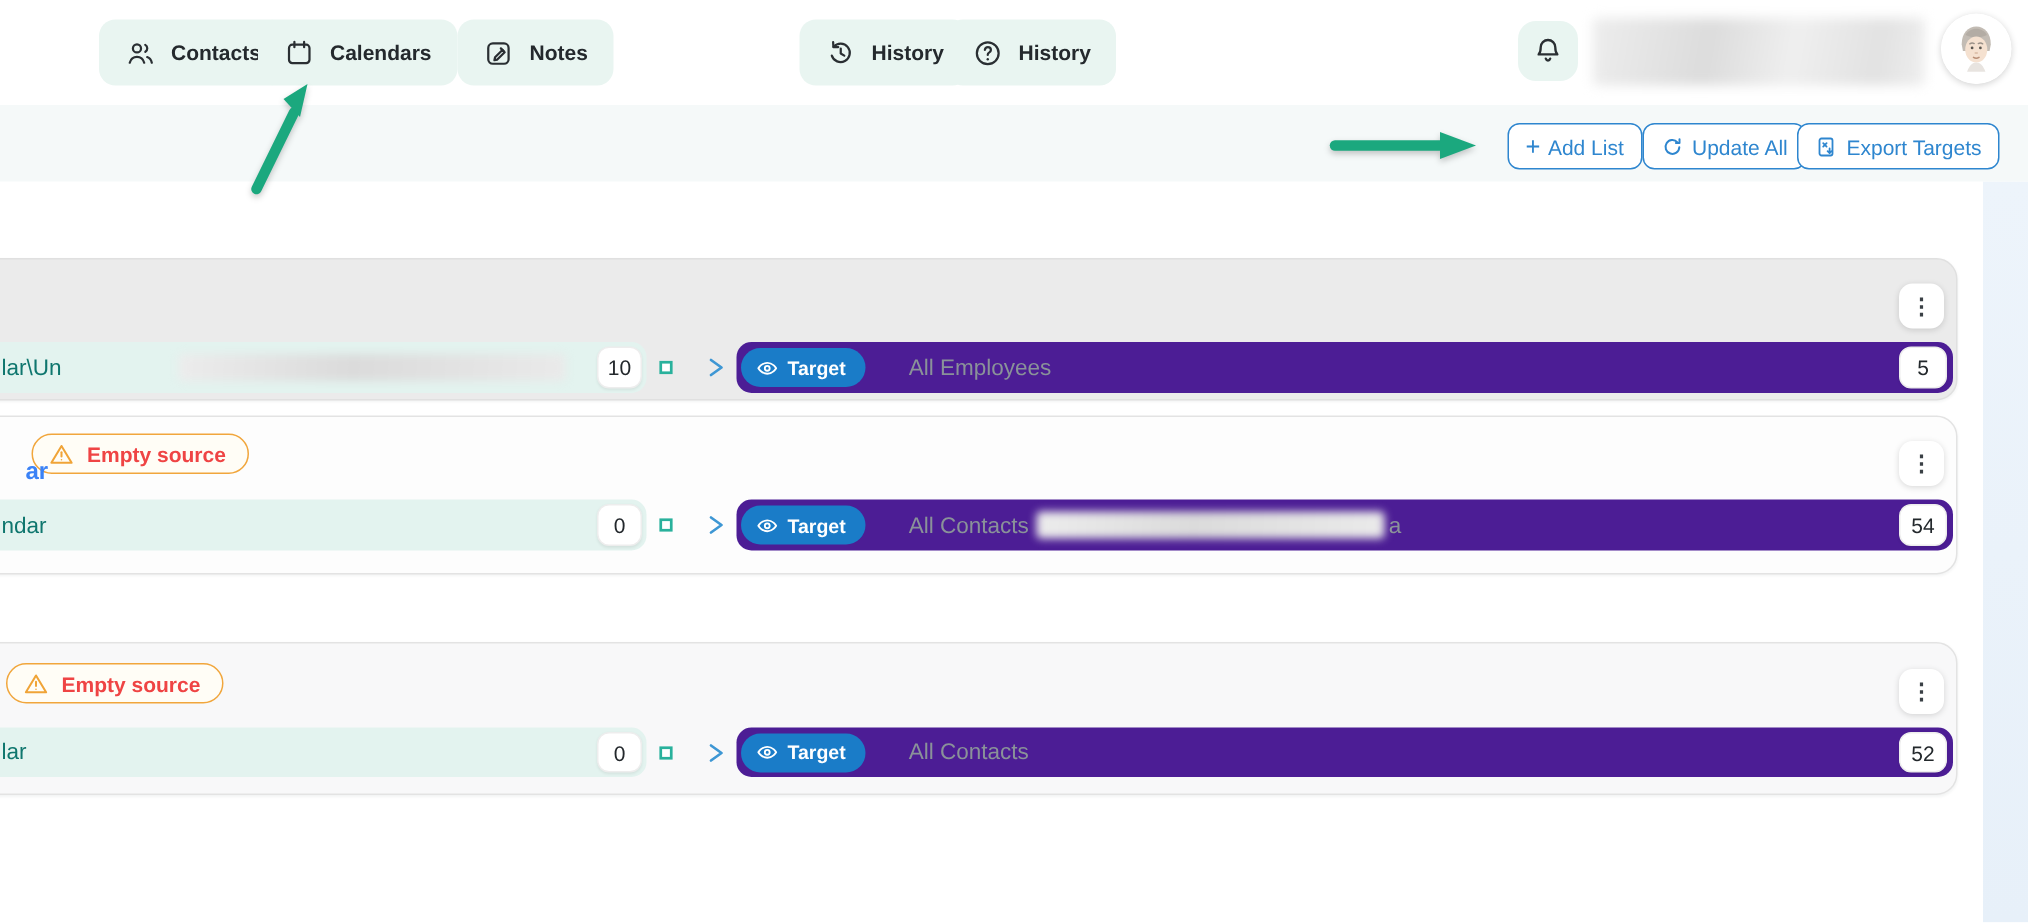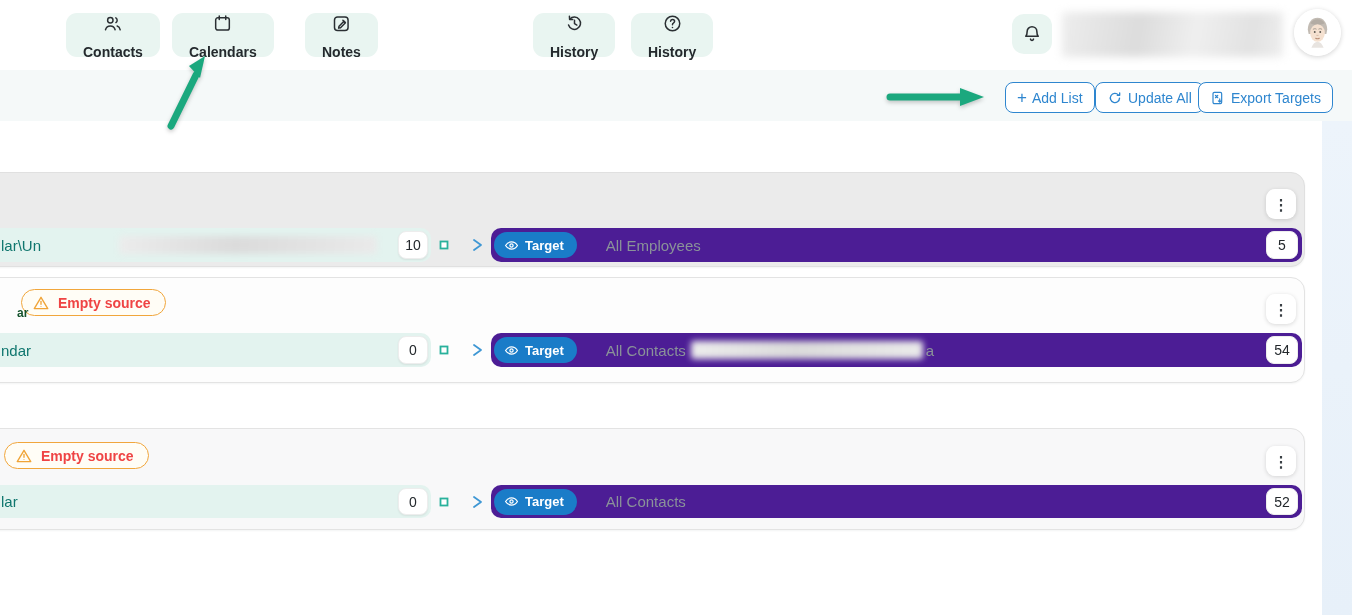--- a/index.html
+++ b/index.html
@@ -4,21 +4,21 @@
 <style>
   html,body{margin:0;padding:0;background:#fff;}
   .screen{position:relative;width:1352px;height:615px;background:#ffffff;overflow:hidden;
           font-family:"Liberation Sans",sans-serif;-webkit-font-smoothing:antialiased;}
   svg{display:block;}
 
   
   .topbar{position:absolute;left:0;top:0;width:100%;height:70px;background:#fff;z-index:3;}
   .nav-pill{position:absolute;top:13px;height:44px;background:#e9f5f1;border:none;border-radius:11px;
             display:inline-flex;align-items:center;gap:10px;padding:0 17px;font-size:14px;font-weight:700;
-            color:#24292d;cursor:pointer;font-family:inherit;flex-direction:column;}
+            color:#24292d;cursor:pointer;font-family:inherit;}
   .nav-pill .nicon{color:#2a2f33;}
   .np0{left:66px}.np1{left:172px}.np2{left:305px}.np3{left:396px}.np4{left:533px}.np5{left:631px}
   .bell-btn{position:absolute;left:1012px;top:14px;width:40px;height:40px;border-radius:12px;background:#e9f5f1;
             border:none;display:flex;align-items:center;justify-content:center;cursor:pointer;color:#2a2f33;}
   .top-blur{position:absolute;left:1062px;top:12px;width:221px;height:45px;border-radius:3px;
             background:linear-gradient(100deg,#ededed,#dcdcdc 35%,#efefef 60%,#e2e2e2 85%,#eeeeee);
             filter:blur(4px);}
   .avatar{position:absolute;left:1294px;top:9px;width:47px;height:47px;border-radius:50%;background:#fff;
           box-shadow:0 1px 5px rgba(0,0,0,.18);display:flex;align-items:center;justify-content:center;
           cursor:pointer;border:none;padding:0;overflow:hidden;}
@@ -48,21 +48,21 @@
   .kebab{position:absolute;right:8px;top:16px;width:30px;height:30px;border:none;background:#fff;border-radius:9px;
          box-shadow:0 1px 4px rgba(0,0,0,.15);color:#3a4045;display:flex;align-items:center;justify-content:center;
          font-size:15px;font-weight:700;line-height:1;cursor:pointer;font-family:inherit;}
   .card3 .kebab{top:17px;}
 
   .warn-badge{position:absolute;height:27px;border:1.5px solid #f1a63c;border-radius:14px;background:#fffdf6;
               display:inline-flex;align-items:center;gap:8px;padding:0 14px 0 10px;font-size:14px;font-weight:600;
               color:#ef4444;box-sizing:border-box;}
   .card2 .warn-badge{left:44px;top:11px;}
   .card3 .warn-badge{left:27px;top:13px;}
-  .card-title{position:absolute;left:40px;top:28px;font-size:12px;font-weight:700;color:#14532d;}
+  .card-title{position:absolute;left:40px;top:28px;font-size:16px;font-weight:700;color:#3b82f6;}
 
   .maprow{position:absolute;left:0;right:0;top:55px;height:34px;}
   .card3 .maprow{top:56px;height:33px;}
   .cell{position:absolute;top:0;bottom:0;border-radius:10px;display:flex;align-items:center;}
   .source{left:0;width:454px;background:#e3f3ef;padding-left:24px;box-sizing:border-box;}
   .target{left:514px;right:2px;background:#4c1d95;padding-left:3px;box-sizing:border-box;}
   .connector{position:absolute;left:462px;top:50%;margin-top:-8px;}
 
   .src-name{font-size:15px;color:#0f766e;white-space:pre;}
   .count{position:absolute;top:3px;bottom:3px;width:30px;background:#fff;border:1px solid #ededed;border-radius:8px;

